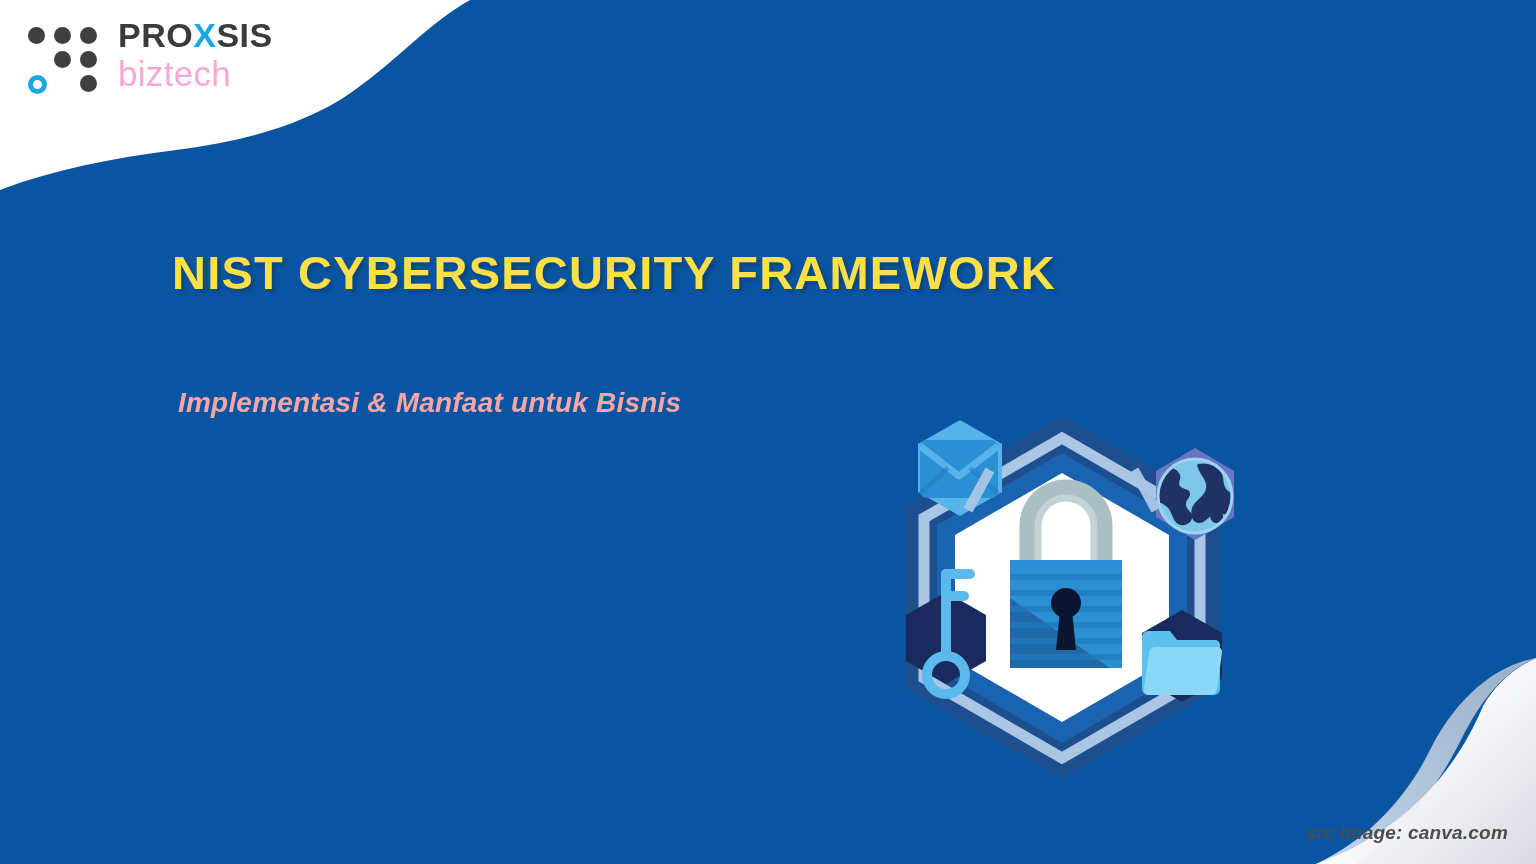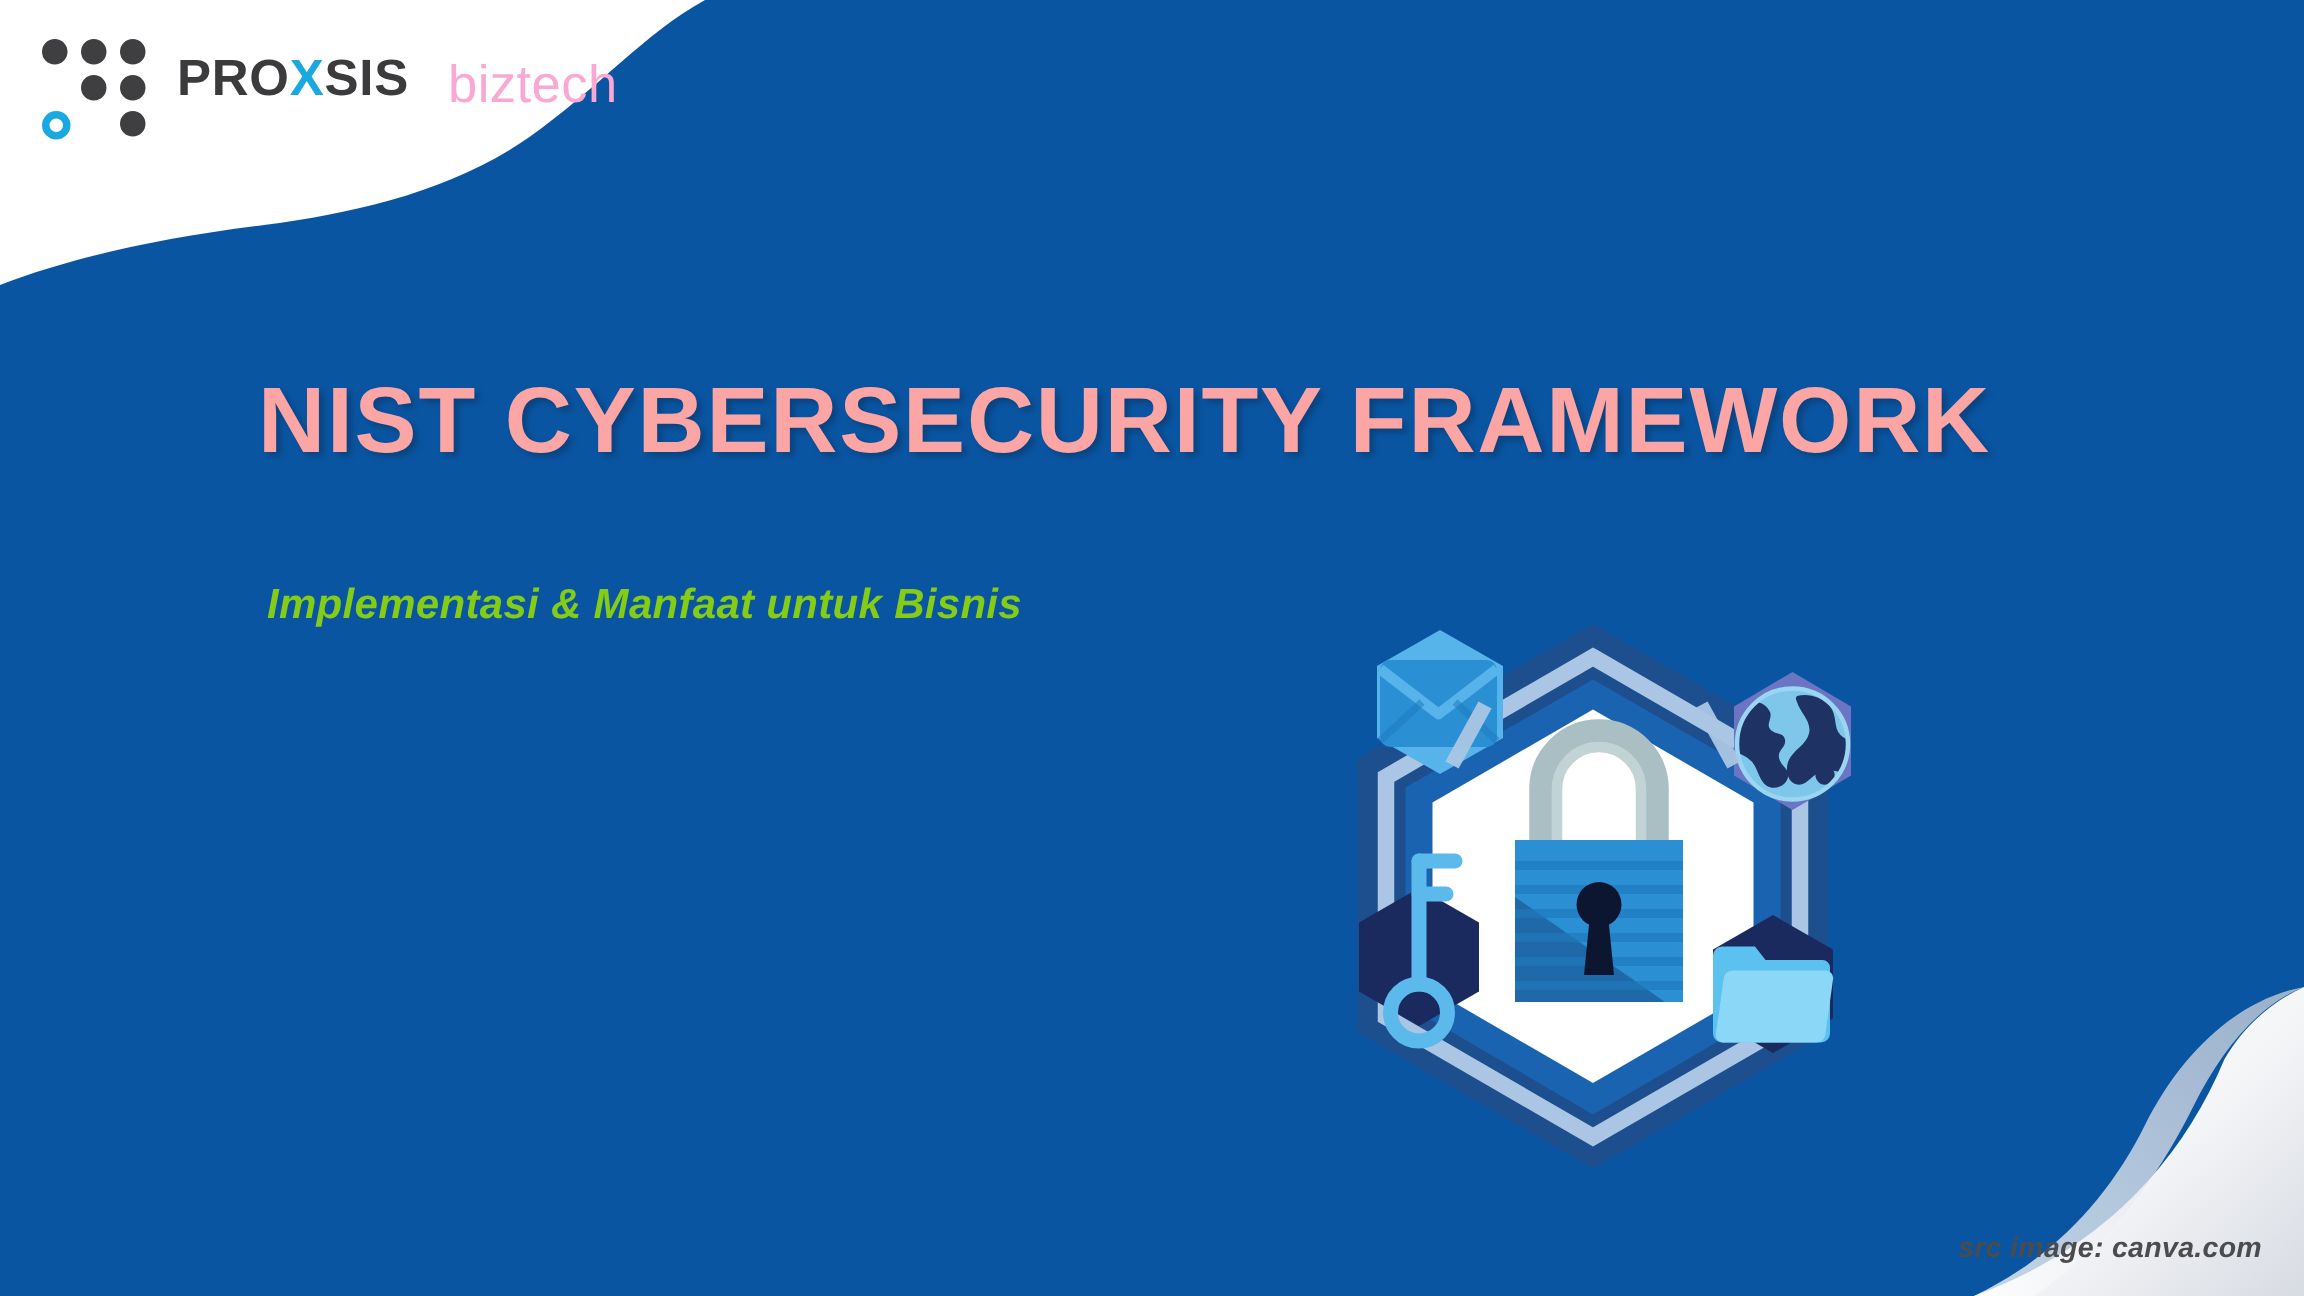--- a/index.html
+++ b/index.html
@@ -53,22 +53,22 @@
     background: #3f3f41;
   }
   .logo-dots .dot.ring {
     background: transparent;
     border: 5px solid #19a8e0;
     width: 9px;
     height: 9px;
   }
   .logo-text {
     display: flex;
+    flex-direction: column;
     line-height: 1;
-    gap: 26px;
   }
   .logo-proxsis {
     font-size: 34px;
     font-weight: 700;
     color: #3b3b3d;
     letter-spacing: 0.5px;
   }
   .logo-proxsis .x {
     color: #19a8e0;
   }
@@ -83,38 +83,38 @@
   
   .headline {
     position: absolute;
     left: 172px;
     top: 248px;
     z-index: 4;
     width: 1230px;
   }
   .title {
     margin: 0;
-    font-size: 62px;
+    font-size: 47px;
     font-weight: 800;
-    color: #fca5a5;
+    color: #fde047;
     letter-spacing: 1.2px;
     line-height: 1.05;
     white-space: nowrap;
     text-shadow: 3px 3px 4px rgba(0, 0, 0, 0.22);
   }
   .subtitle {
     position: absolute;
     left: 178px;
     top: 387px;
     margin: 0;
     z-index: 4;
     font-size: 28px;
     font-weight: 700;
     font-style: italic;
-    color: #84cc16;
+    color: #fca5a5;
     letter-spacing: 0.2px;
     white-space: nowrap;
   }
 
   
   .illustration {
     position: absolute;
     left: 862px;
     top: 398px;
     width: 400px;

